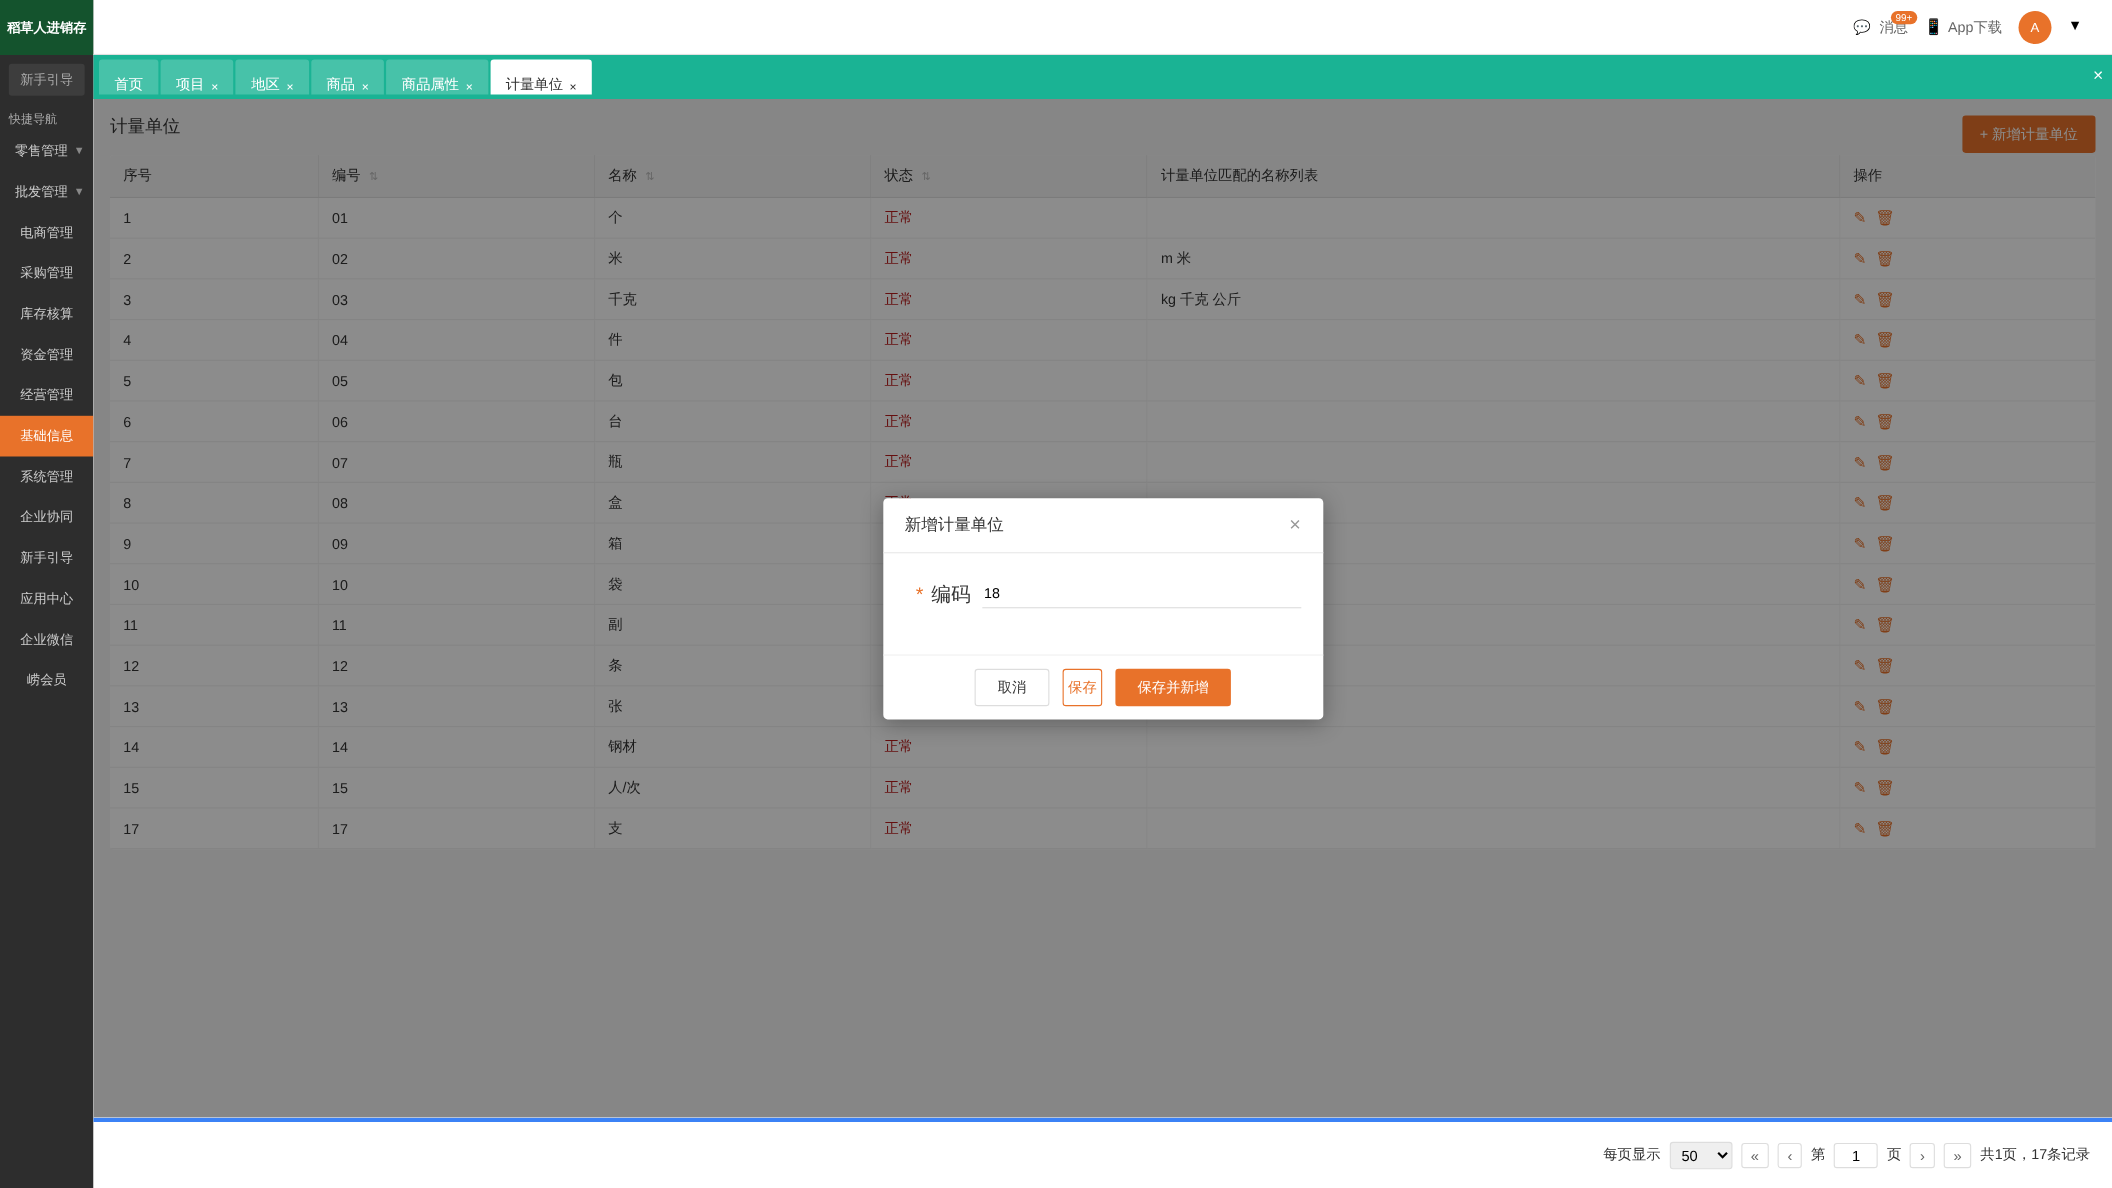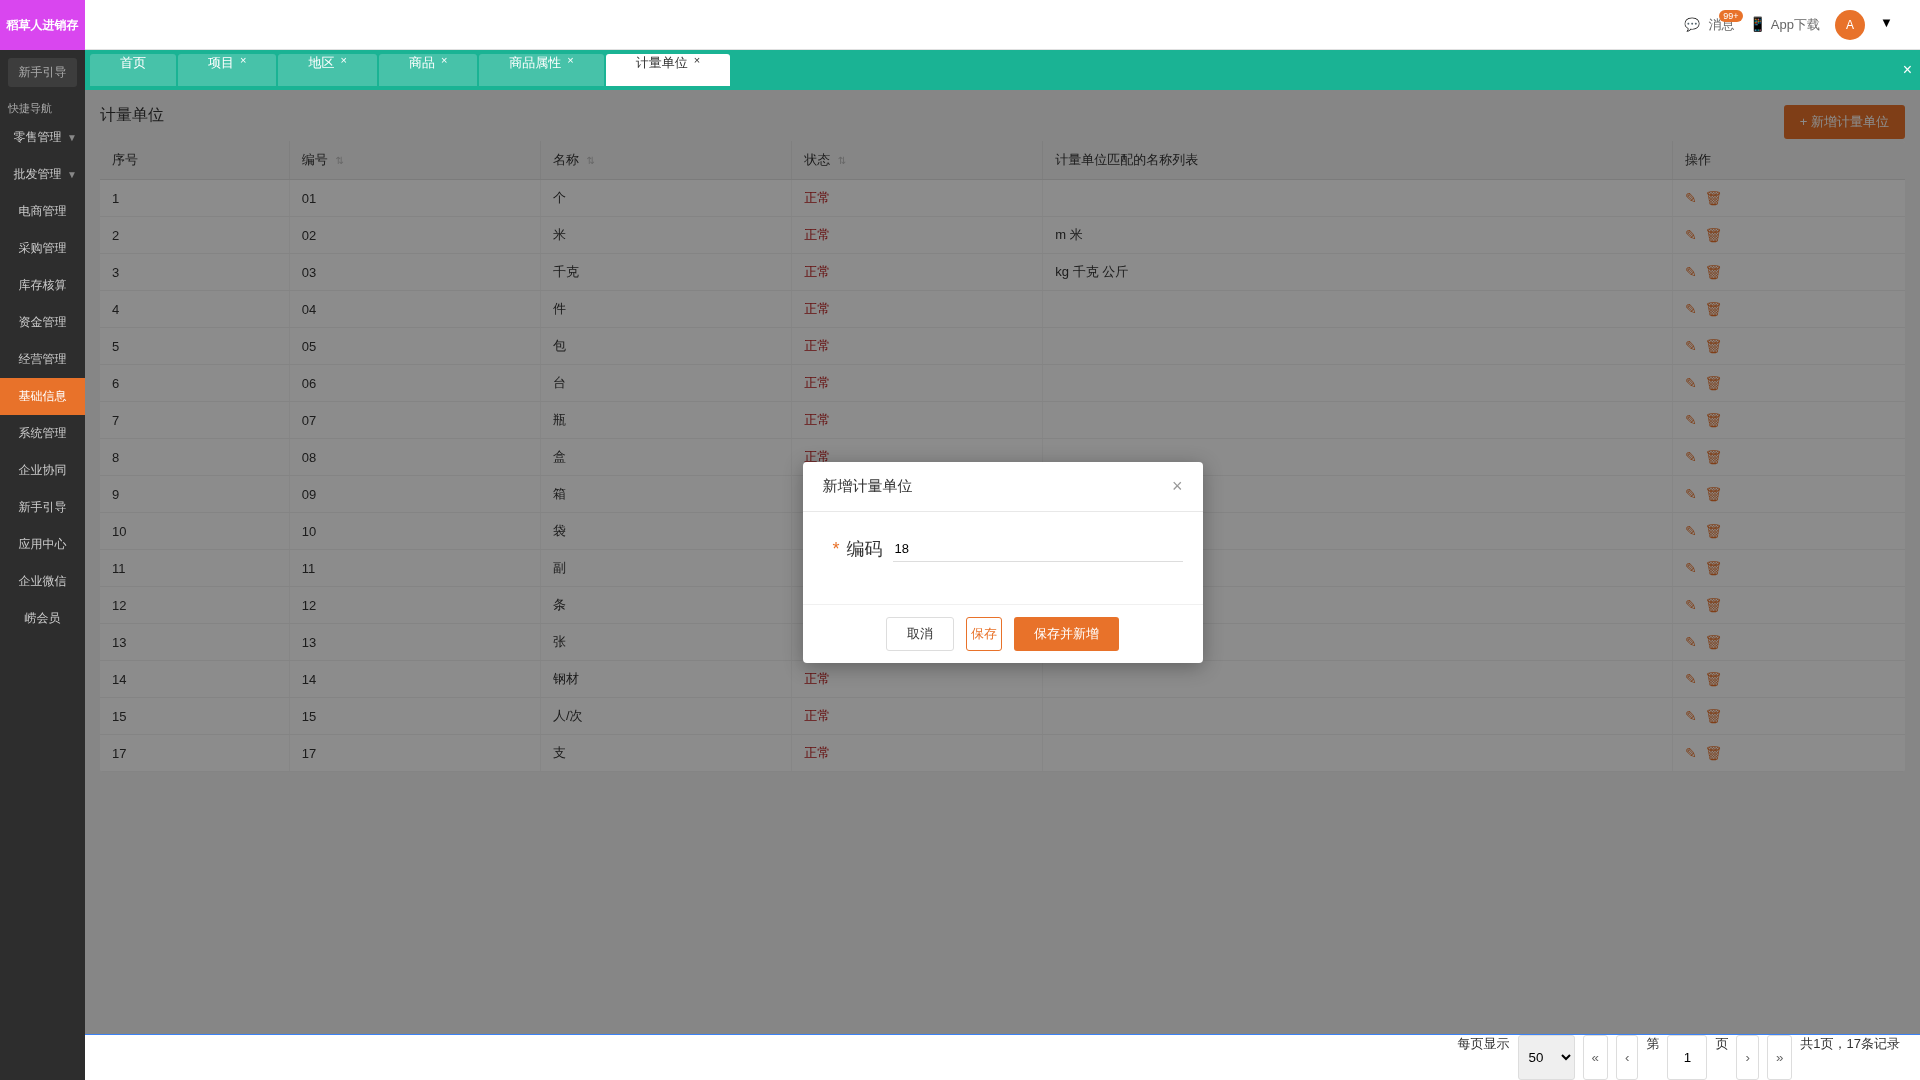--- a/index.html
+++ b/index.html
@@ -1,40 +1,40 @@
 <!DOCTYPE html>
 <html><head>
   <meta charset="utf-8">
   <style>
     * { margin: 0; padding: 0; box-sizing: border-box; }
     body { font-family: 'Microsoft YaHei', Arial, sans-serif; font-size: 13px; background: #f0f0f0; width: 1920px; height: 1080px; overflow: hidden; display: flex; }
 
     
     .sidebar { width: 85px; background: #2d2d2d; height: 1080px; display: flex; flex-direction: column; flex-shrink: 0; }
-    .sidebar-logo { height: 50px; background: #d946ef; display: flex; align-items: center; justify-content: center; color: white; font-size: 12px; font-weight: bold; }
+    .sidebar-logo { height: 50px; background: #14532d; display: flex; align-items: center; justify-content: center; color: white; font-size: 12px; font-weight: bold; }
     .sidebar-search-btn { width: 100%; background: #3d3d3d; border: none; color: #aaa; padding: 6px; border-radius: 3px; font-size: 12px; cursor: pointer; text-align: center; }
     .sidebar-nav-label { color: #aaa; font-size: 11px; padding: 6px 8px 3px; }
     .sidebar-item { padding: 10px 8px; color: #ccc; font-size: 12px; cursor: pointer; display: flex; align-items: center; justify-content: space-between; }
     .sidebar-item.active { background: #e8722a; color: white; }
     .sidebar-item-text { text-align: center; width: 100%; }
     .sidebar-arrow { font-size: 10px; color: #888; }
 
     
     .main { flex: 1; display: flex; flex-direction: column; height: 1080px; }
 
     
     .topbar { height: 50px; background: #fff; display: flex; align-items: center; justify-content: flex-end; padding: 0 20px; border-bottom: 1px solid #e0e0e0; gap: 15px; }
     .topbar-icon { cursor: pointer; color: #666; font-size: 14px; }
     .topbar-badge { position: relative; display: inline-block; }
     .badge { background: #e8722a; color: white; font-size: 9px; border-radius: 8px; padding: 1px 4px; position: absolute; top: -6px; right: -8px; }
     .topbar-avatar { width: 30px; height: 30px; border-radius: 50%; background: #e8722a; display: flex; align-items: center; justify-content: center; color: white; font-size: 12px; }
 
     
     .tabs { height: 40px; background: #1ab394; display: flex; align-items: center; padding: 0 5px; gap: 2px; position: relative; }
-    .tab { padding: 0 30px; height: 32px; display: flex; align-items: flex-start; border-radius: 3px 3px 0 0; font-size: 13px; cursor: pointer; gap: 6px; }
+    .tab { padding: 0 14px; height: 32px; display: flex; align-items: flex-end; border-radius: 3px 3px 0 0; font-size: 13px; cursor: pointer; gap: 6px; }
     .tab.active { background: #fff; color: #333; }
     .tab.inactive { background: rgba(255,255,255,0.2); color: #fff; }
     .tab-close { font-size: 11px; cursor: pointer; }
     .tab-close-btn { position: absolute; right: 8px; top: 50%; transform: translateY(-50%); color: white; cursor: pointer; font-size: 16px; }
 
     
     .content { flex: 1; padding: 15px; background: #f5f5f5; position: relative; overflow: hidden; }
     .page-title { font-size: 16px; color: #333; margin-bottom: 15px; font-weight: normal; }
 
     
@@ -48,21 +48,21 @@
     th:last-child { border-right: none; }
     td { padding: 9px 12px; color: #333; border-bottom: 1px solid #f0f0f0; border-right: 1px solid #f5f5f5; }
     td:last-child { border-right: none; }
     .status-normal { color: #b91c1c; }
     .sort-arrows { color: #bbb; font-size: 10px; margin-left: 4px; }
     .action-icons { display: flex; gap: 8px; }
     .action-icon { color: #e8722a; cursor: pointer; font-size: 14px; }
     .action-icon.delete { color: #e8722a; }
 
     
-    .pagination { height: 46px; background: #fff; display: flex; justify-content: flex-end; padding: 0 20px; gap: 8px; font-size: 13px; color: #333; border-top: 1px solid #3b82f6; }
+    .pagination { height: 64px; background: #fff; display: flex; align-items: center; justify-content: flex-end; padding: 0 20px; gap: 8px; font-size: 13px; color: #333; border-top: 4px solid #3b82f6; }
     .page-select { border: 1px solid #ddd; padding: 3px 6px; border-radius: 3px; }
     .page-btn { border: 1px solid #ddd; background: white; padding: 3px 8px; border-radius: 3px; cursor: pointer; color: #666; }
     .page-input { border: 1px solid #ddd; width: 40px; text-align: center; padding: 3px; border-radius: 3px; }
 
     
     .modal-overlay { position: absolute; top: 0; left: 0; width: 100%; height: 100%; background: rgba(0,0,0,0.45); display: flex; align-items: center; justify-content: center; z-index: 100; }
     .modal { background: white; border-radius: 4px; width: 400px; box-shadow: 0 4px 20px rgba(0,0,0,0.3); }
     .modal-header { padding: 14px 20px; border-bottom: 1px solid #e8e8e8; display: flex; justify-content: space-between; align-items: center; }
     .modal-title { font-size: 15px; color: #333; font-weight: 500; }
     .modal-close { cursor: pointer; color: #999; font-size: 18px; }

